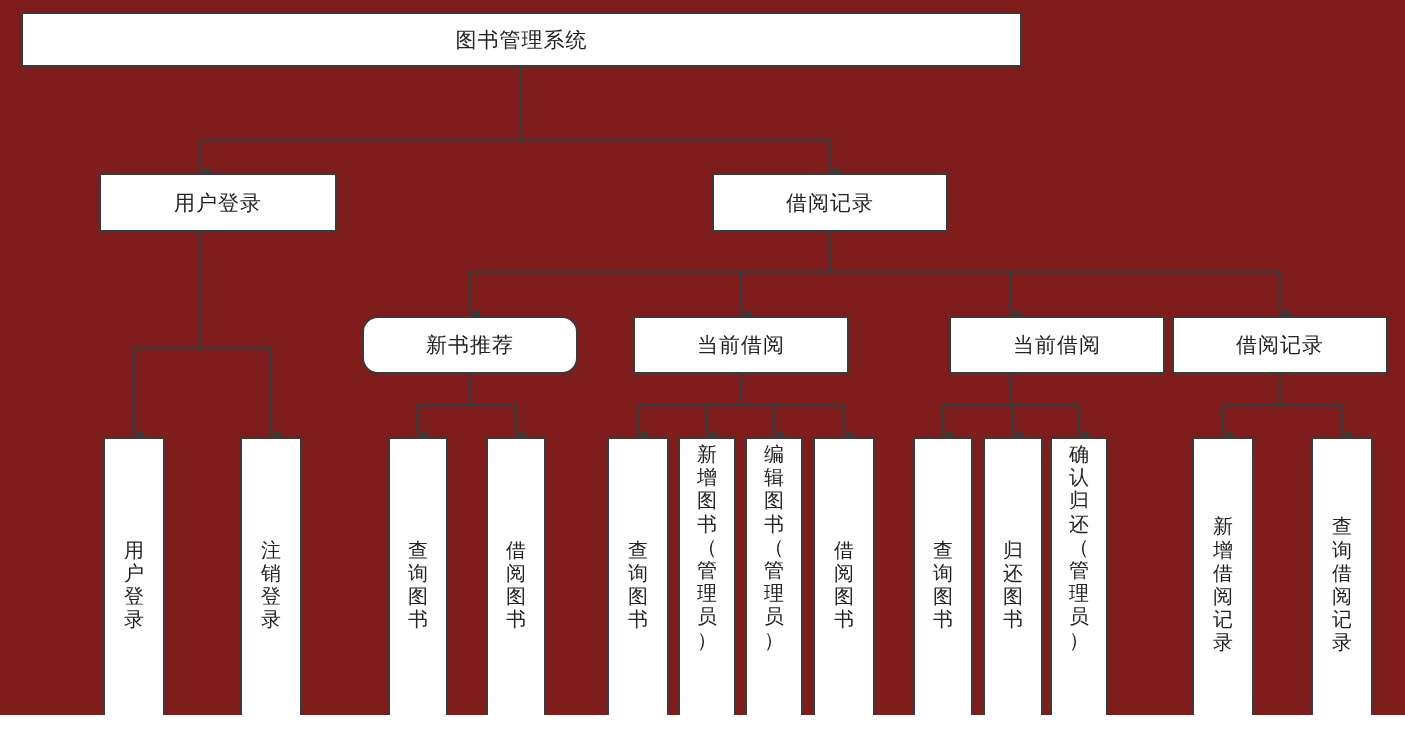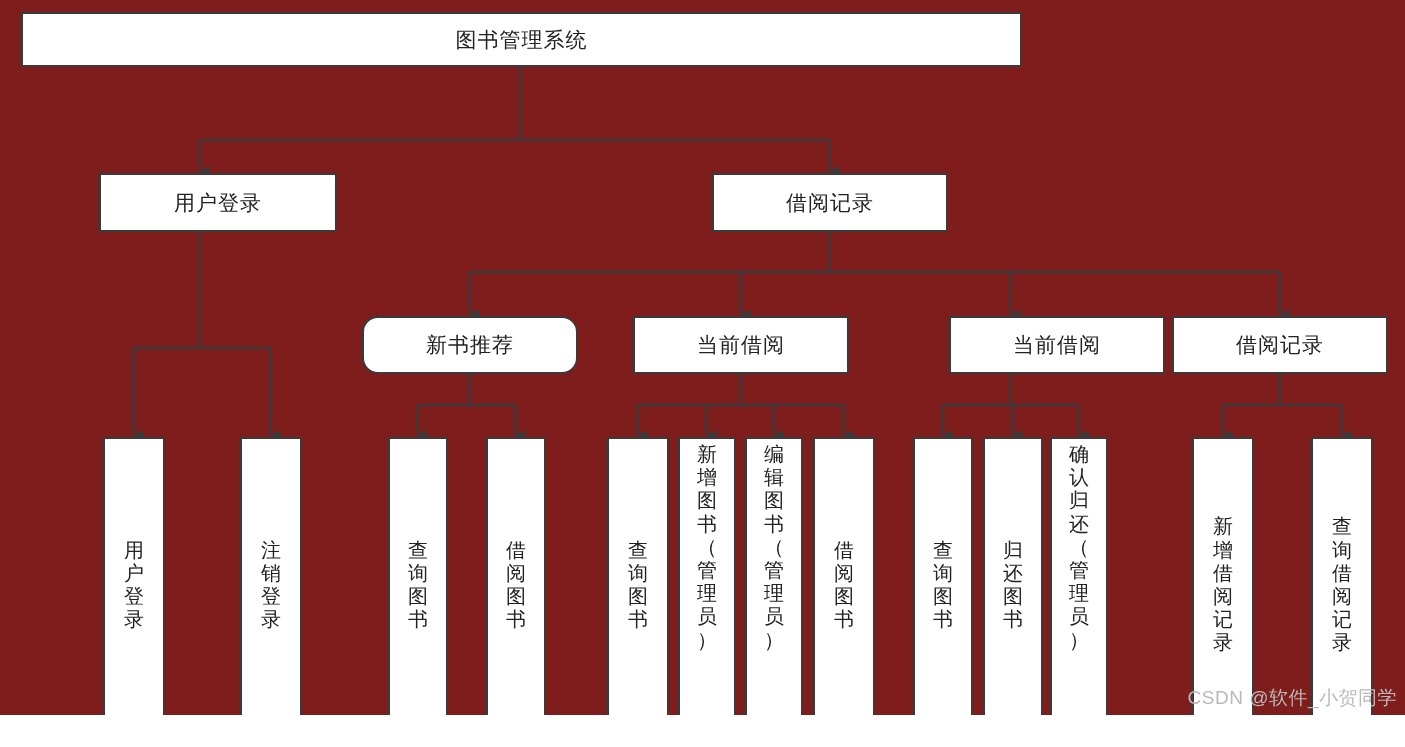--- a/index.html
+++ b/index.html
@@ -262,14 +262,13 @@
           <span class="ch">查</span>
           <span class="ch">询</span>
           <span class="ch">借</span>
           <span class="ch">阅</span>
           <span class="ch">记</span>
           <span class="ch">录</span>
         </div>
       </div>
     </div>
 
-  <div class="watermark">CSDN @软件_小贺同学</div>
 </div>
 
 </body></html>

